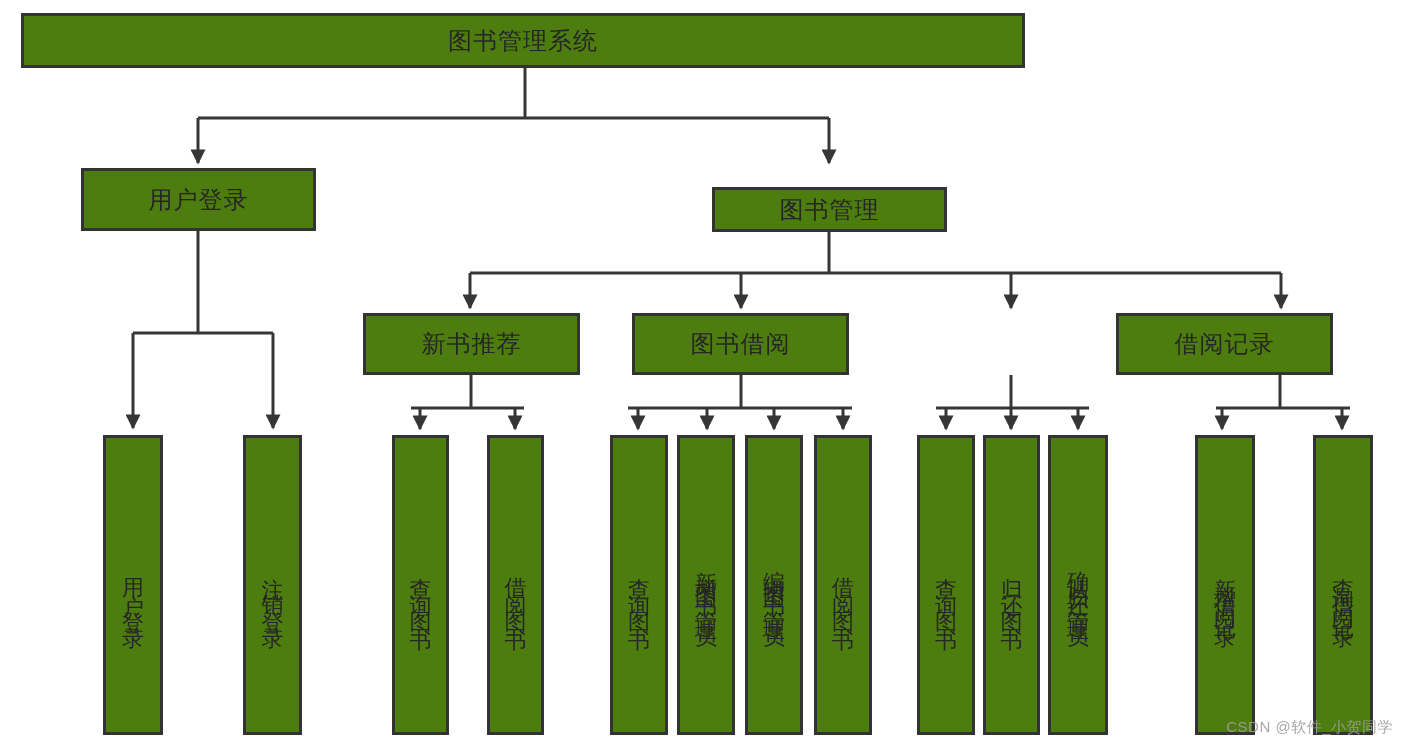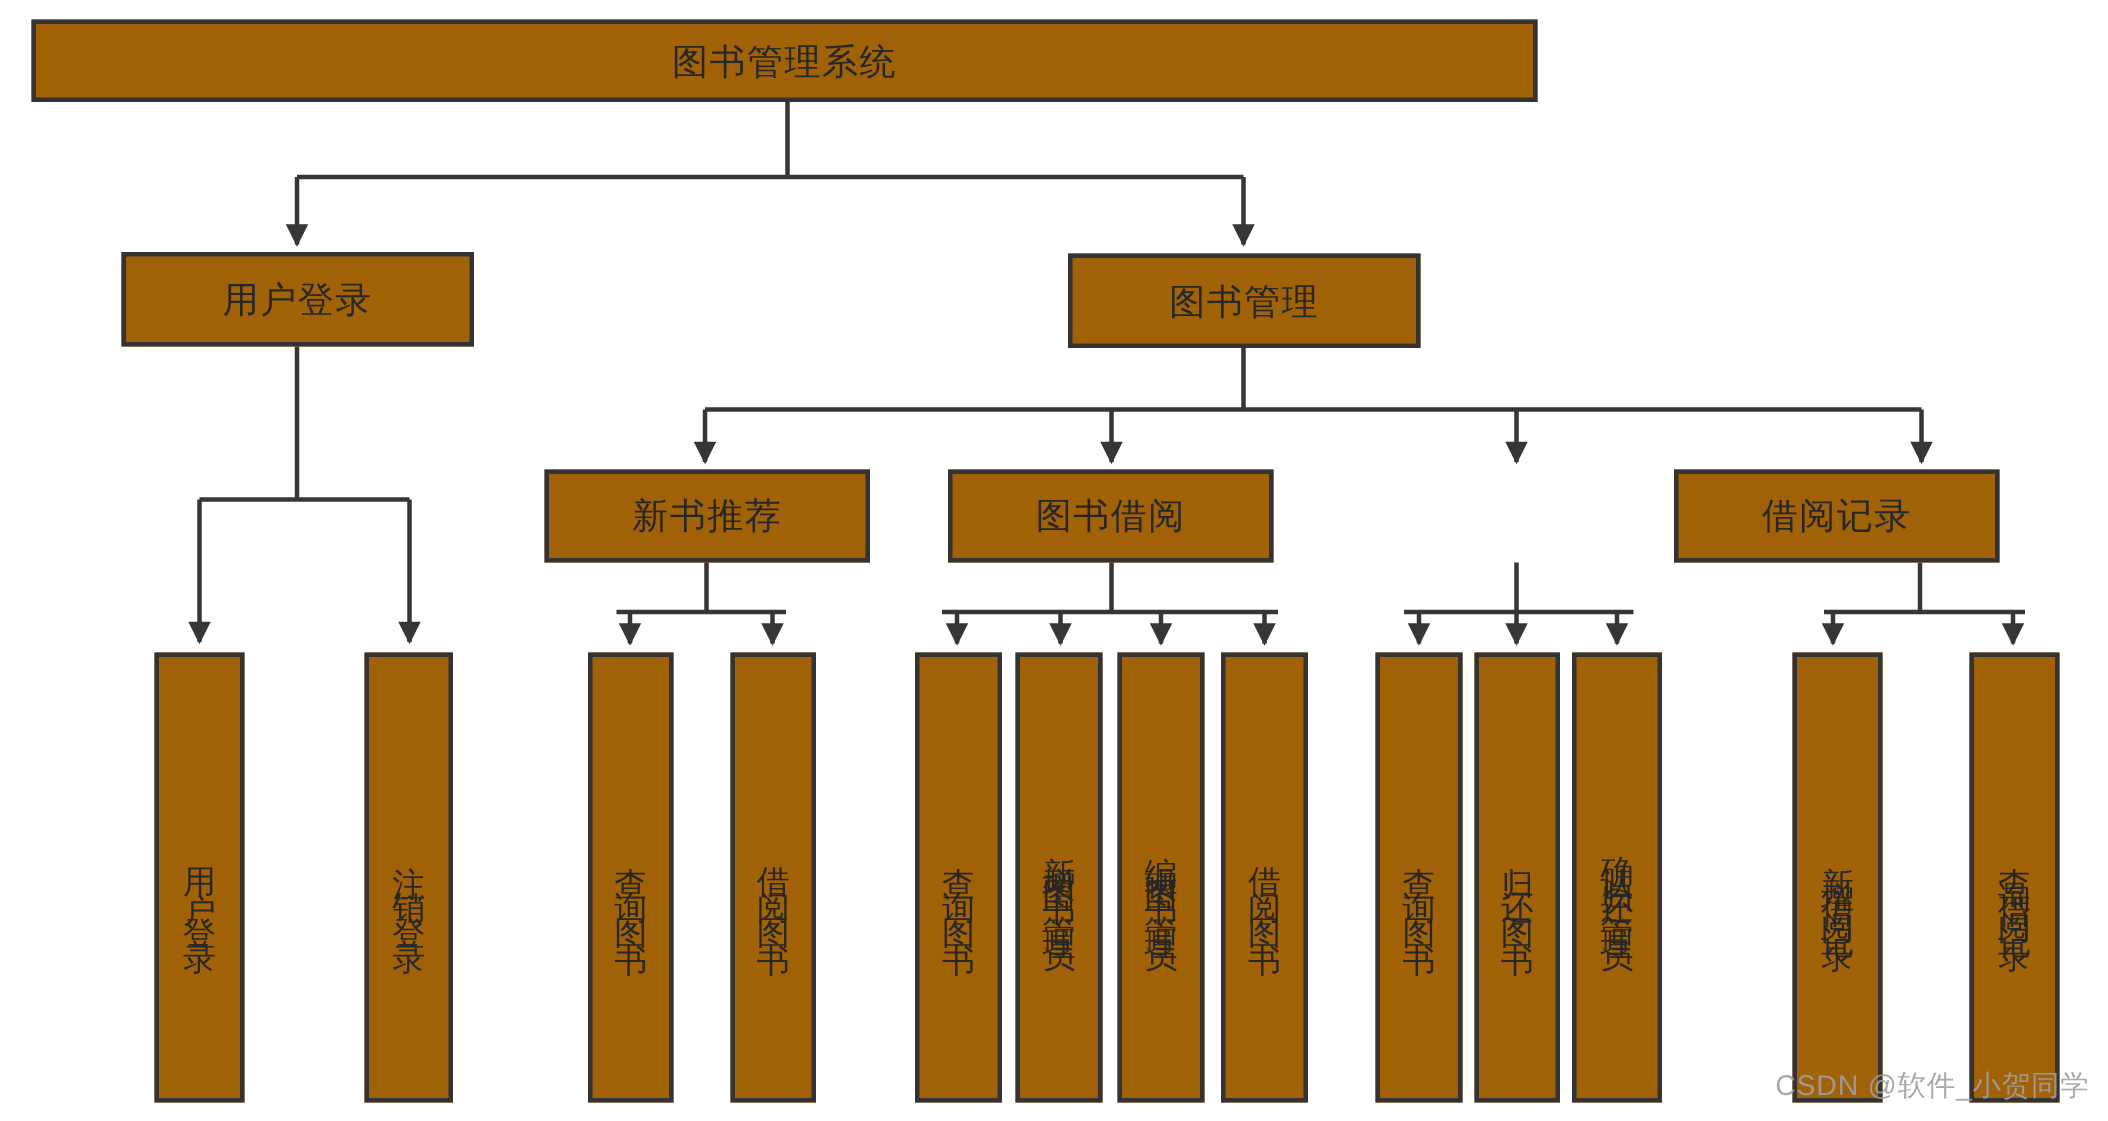--- a/index.html
+++ b/index.html
@@ -9,42 +9,42 @@
     height: 747px;
     background: #ffffff;
     overflow: hidden;
     font-family: "Liberation Sans", sans-serif;
   }
   .wires { position: absolute; left: 0; top: 0; z-index: 1; }
   .box {
     position: absolute;
     box-sizing: border-box;
     border: 3px solid #333333;
-    background: #a16207;
+    background: #4d7c0f;
     color: #262626;
     display: flex;
     align-items: center;
     justify-content: center;
     z-index: 2;
   }
   .hlabel { font-size: 24px; letter-spacing: 1px; white-space: nowrap; }
   .vtext {
     writing-mode: vertical-lr;
     text-orientation: mixed;
     font-size: 22px;
     white-space: nowrap;
   }
   .gap-4 { letter-spacing: 17px; margin-bottom: -17px; }
   .gap-6 { letter-spacing: 10px; margin-bottom: -10px; }
   .gap-9 { letter-spacing: 8px;  margin-bottom: -8px; }
 
   
   .n-root        { left: 21px;   top: 13px;  width: 1004px; height: 55px; }
   .n-user-login  { left: 81px;   top: 168px; width: 235px;  height: 63px; }
-  .n-book-mgmt   { left: 712px;  top: 169px; width: 235px;  height: 63px; }
+  .n-book-mgmt   { left: 712px;  top: 187px; width: 235px;  height: 45px; }
   .n-branch      { top: 313px; height: 62px; width: 217px; }
   .n-b1 { left: 363px; }
   .n-b2 { left: 632px; }
   .n-b3 { left: 902px; }
   .n-b4 { left: 1116px; }
   .leaf { top: 435px; height: 300px; }
   .n-l1a { left: 103px;  width: 60px; }
   .n-l1b { left: 243px;  width: 59px; }
   .n-l2a { left: 392px;  width: 57px; }
   .n-l2b { left: 487px;  width: 57px; }
@@ -56,21 +56,21 @@
   .n-l4b { left: 983px;  width: 57px; }
   .n-l4c { left: 1048px; width: 60px; }
   .n-l5a { left: 1195px; width: 60px; }
   .n-l5b { left: 1313px; width: 60px; }
 
   .watermark {
     position: absolute;
     right: 12px;
     bottom: 10px;
     z-index: 3;
-    font-size: 19px;
+    font-size: 15px;
     font-weight: 500;
     letter-spacing: 0.5px;
     color: rgba(158, 158, 158, 0.9);
     white-space: nowrap;
   }
 </style>
 </head>
 <body>
 
 <div class="stage">

